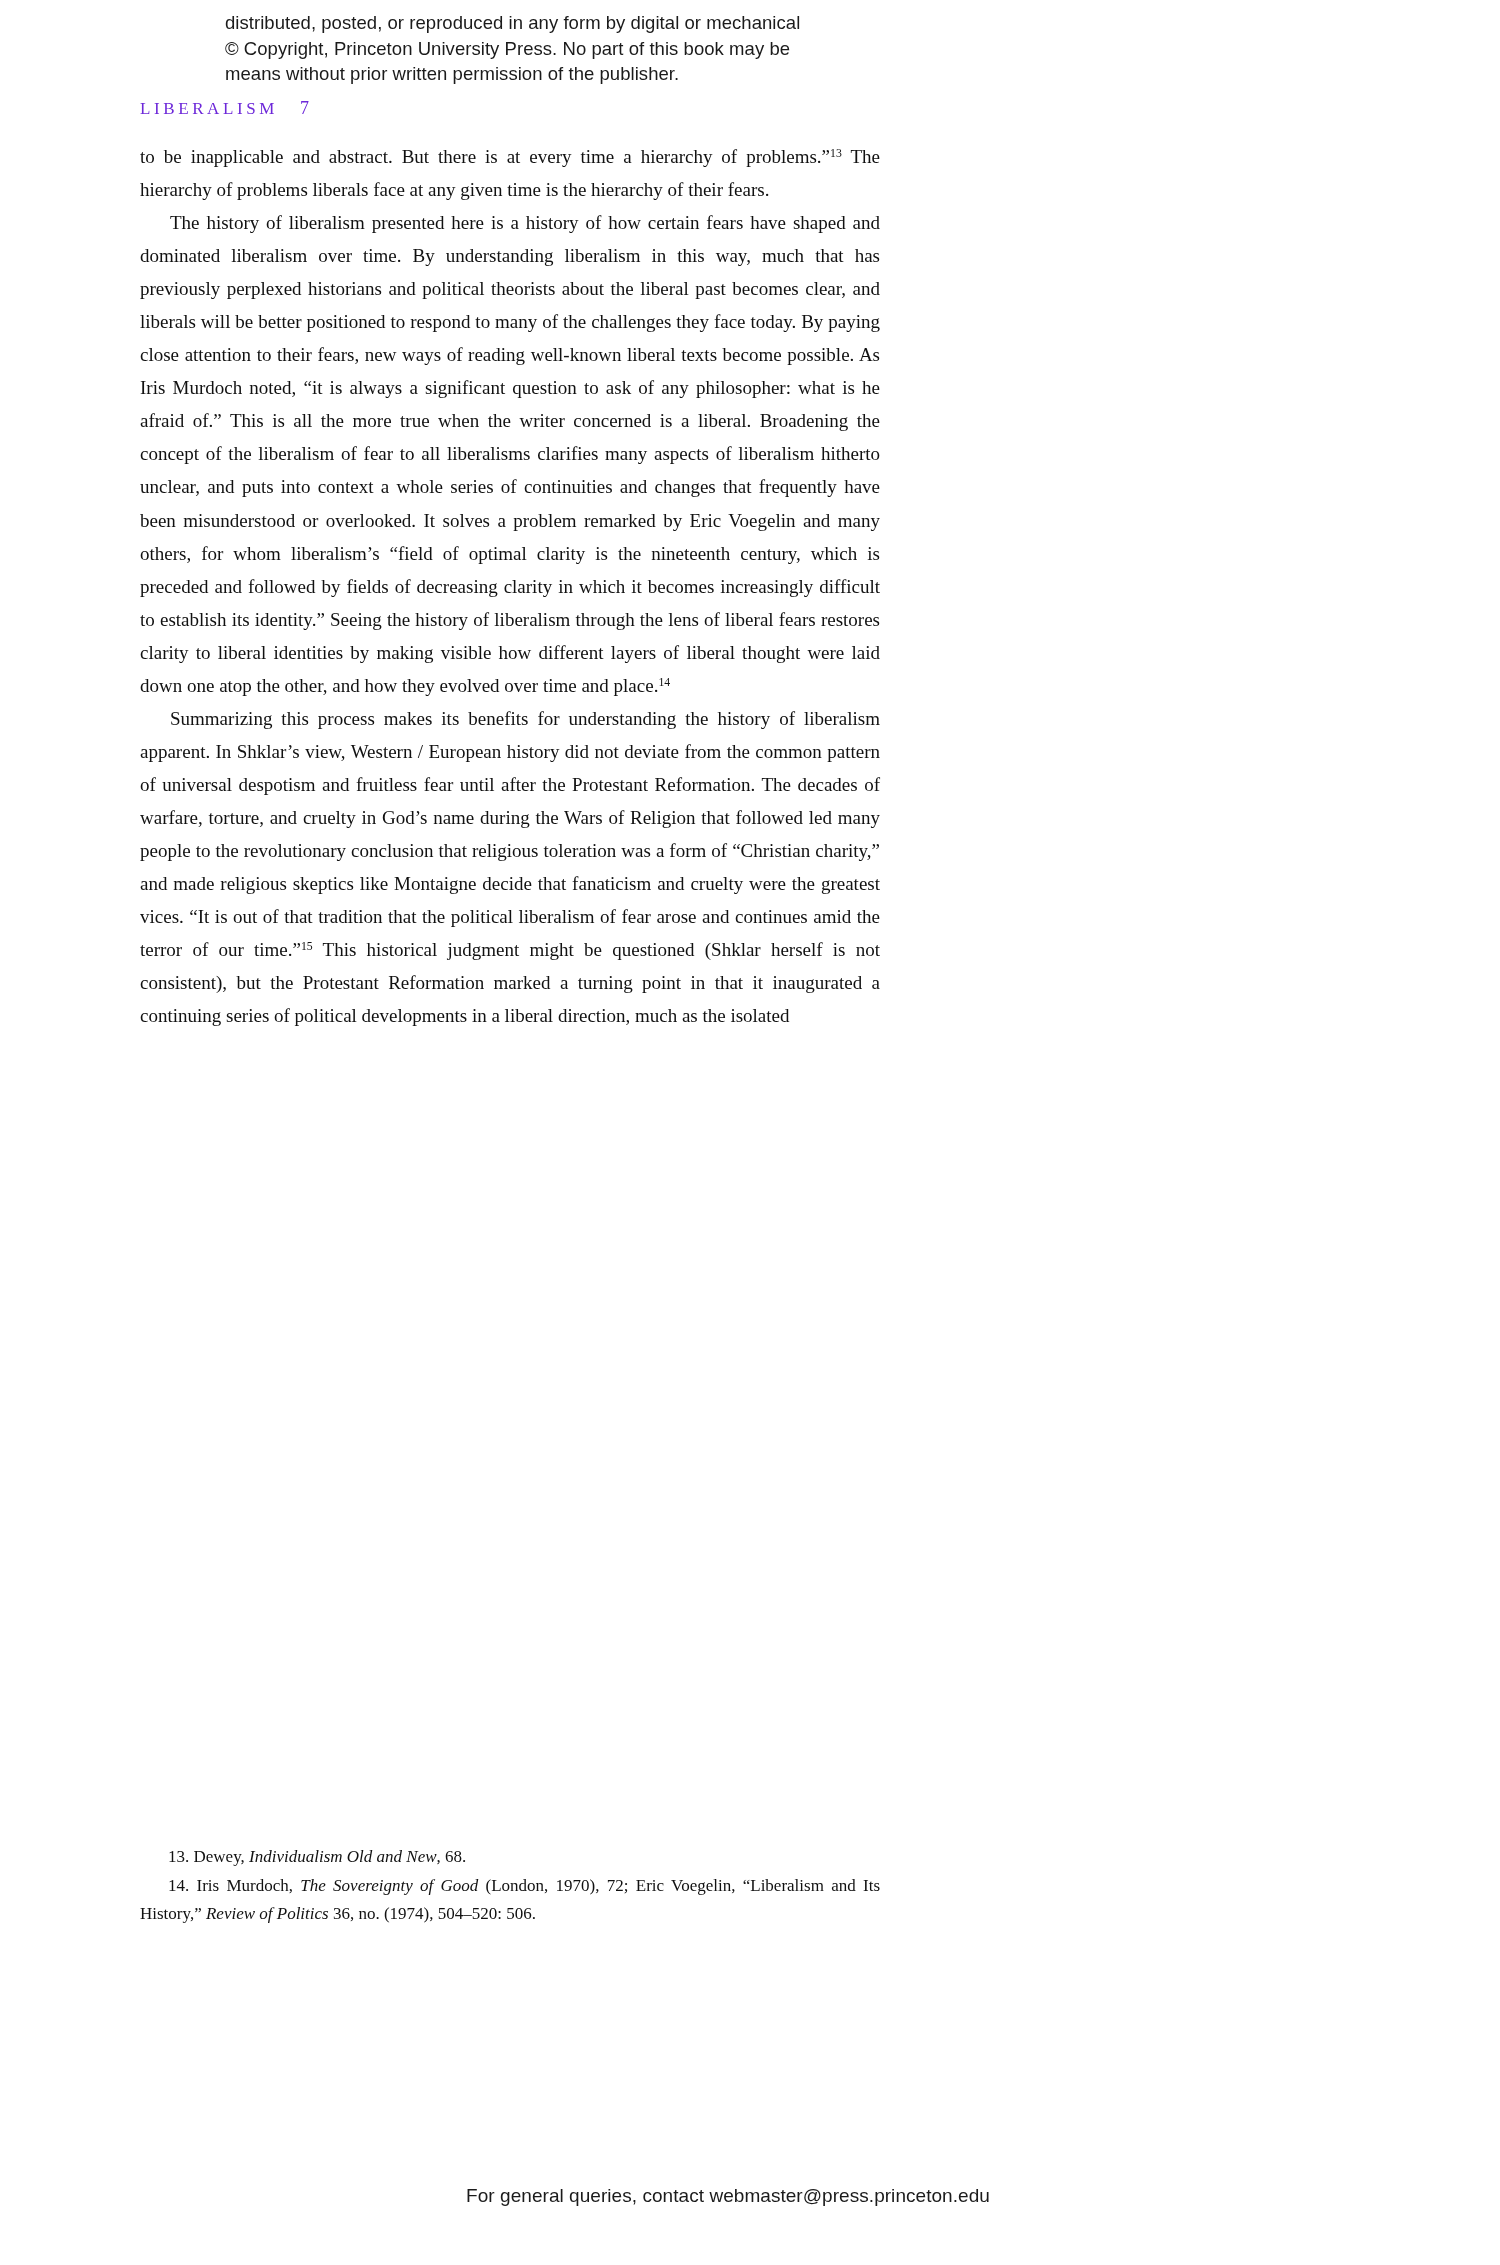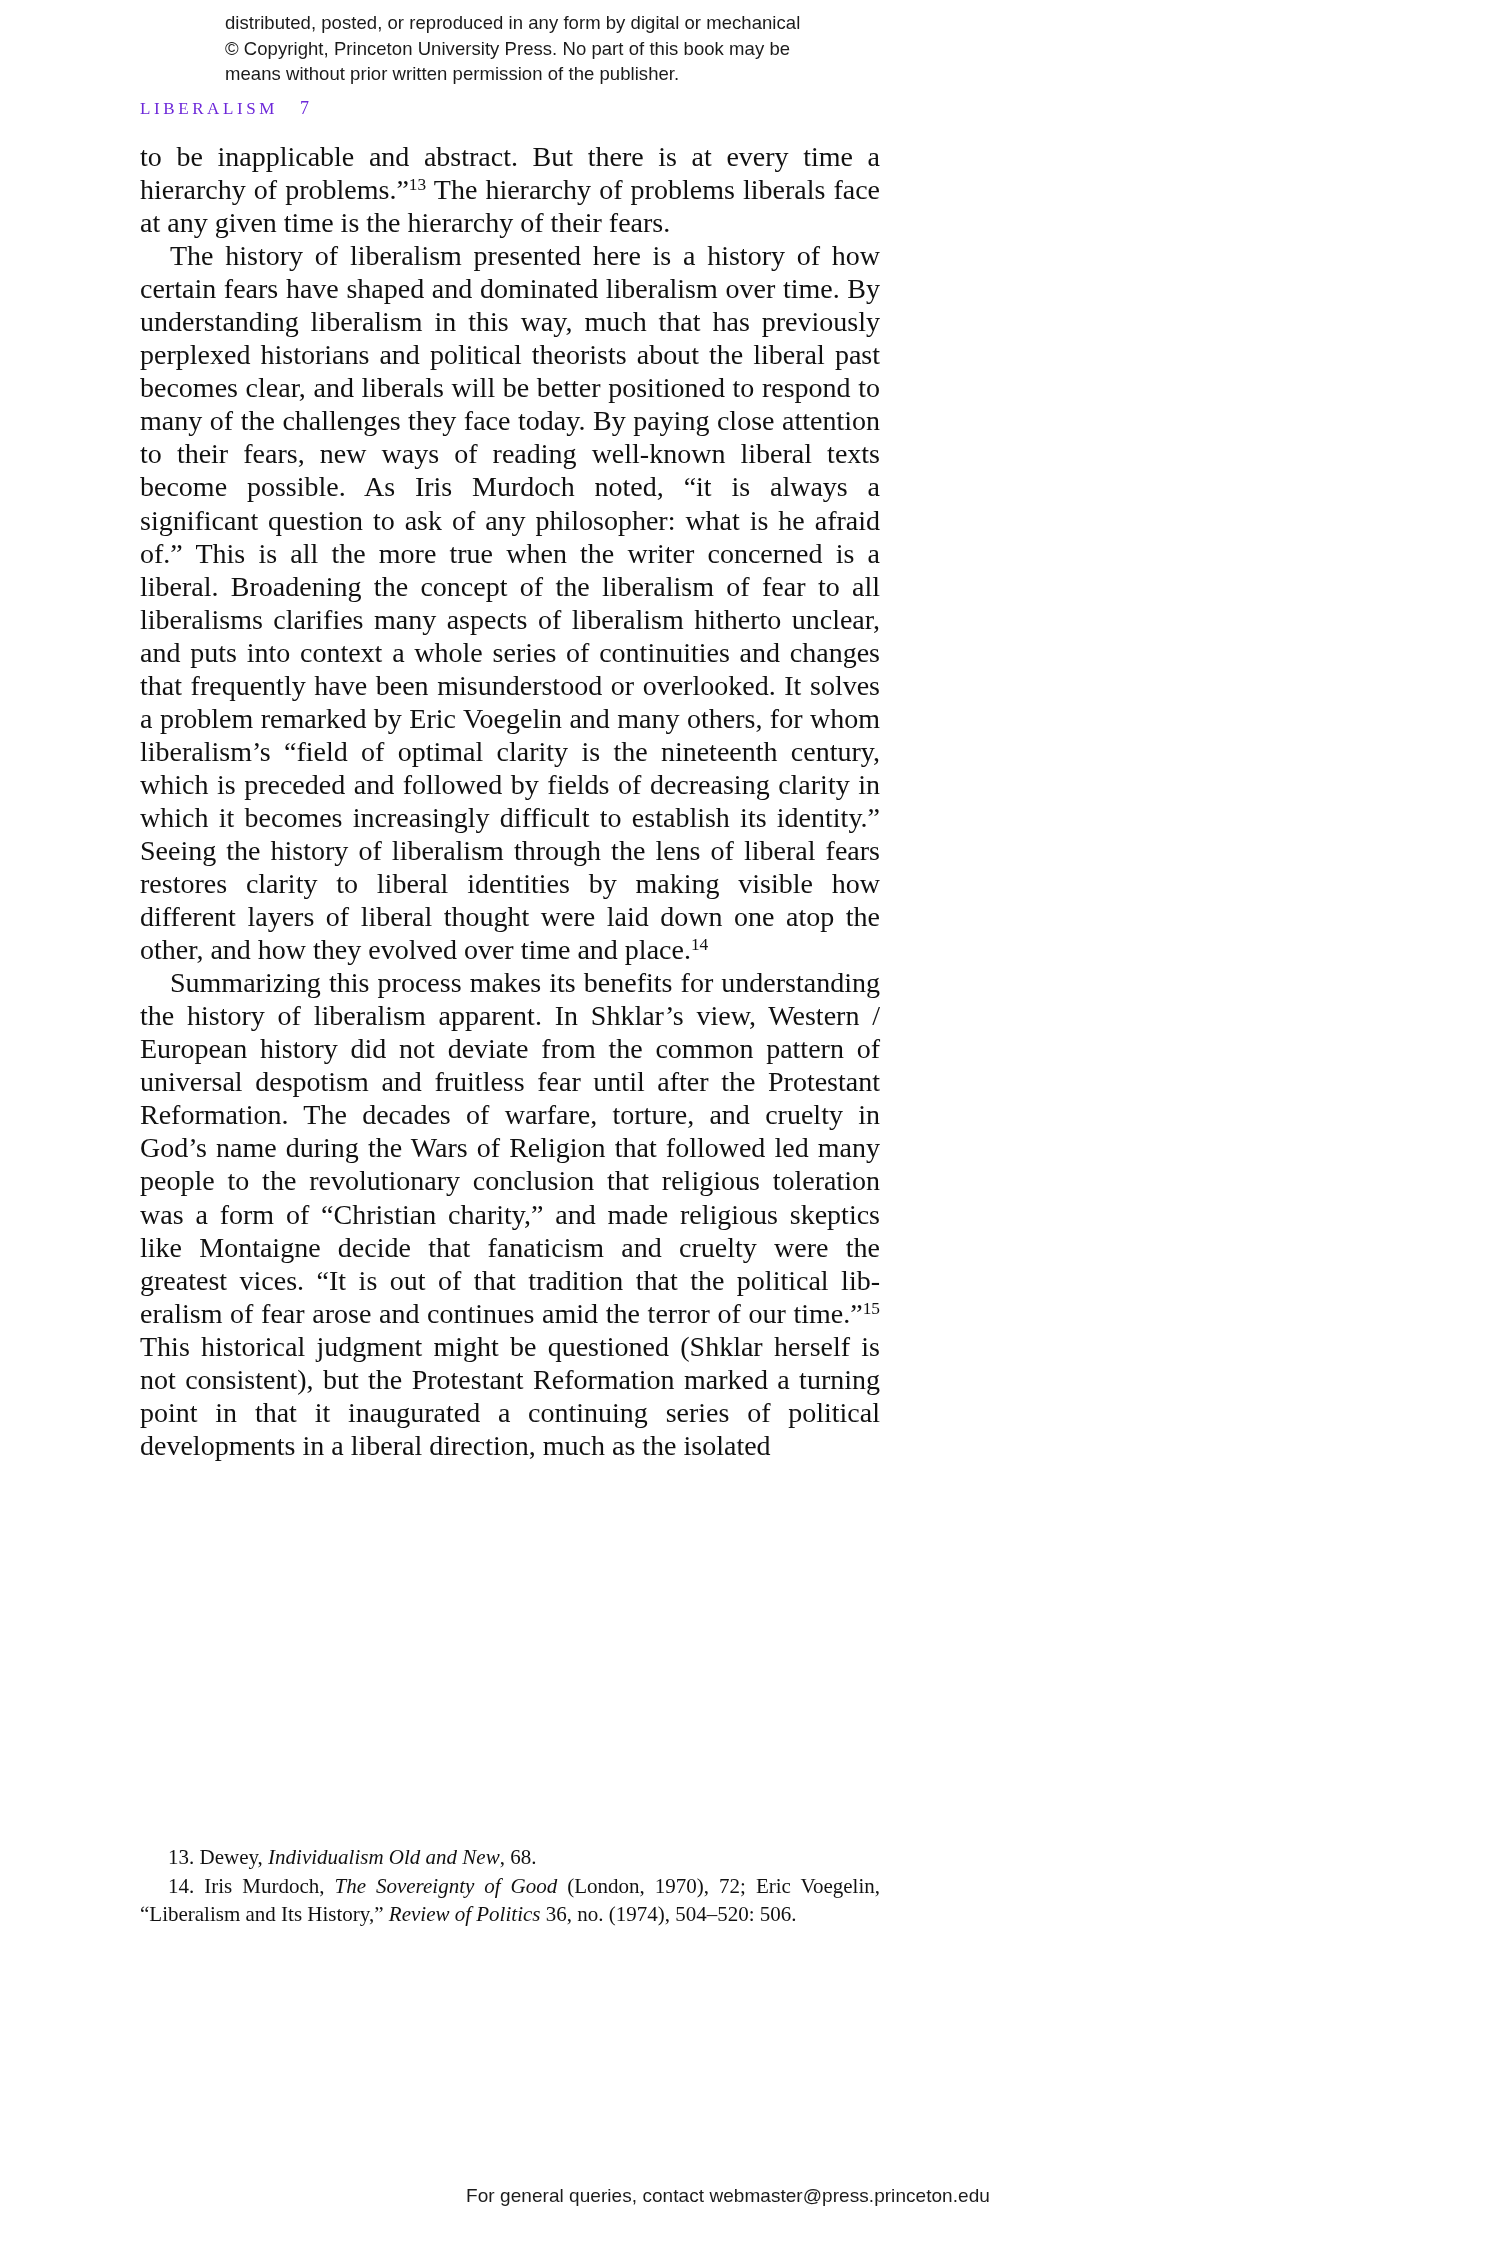--- a/index.html
+++ b/index.html
@@ -61,21 +61,21 @@
 
   
   .body-block {
     position: absolute;
     left: 140px;
     top: 140px;
     width: 740px;
   }
   .body-para {
     margin: 0;
-    font-size: 28px;
+    font-size: 19px;
     line-height: 33.05px;
     text-align: justify;
     text-justify: inter-word;
     color: #111111;
     hyphens: manual;
     -webkit-hyphens: manual;
   }
   .body-para.indent { text-indent: 30px; }
   .body-para .sup {
     font-size: 0.62em;
@@ -85,21 +85,21 @@
 
   
   .footnotes {
     position: absolute;
     left: 140px;
     top: 1843px;
     width: 740px;
   }
   .footnote {
     margin: 0;
-    font-size: 21px;
+    font-size: 17px;
     line-height: 28.5px;
     text-align: justify;
     text-indent: 28px;
     color: #111111;
   }
   .footnote i, .footnote em { font-style: italic; }
 
   
   .page-footer {
     position: absolute;

